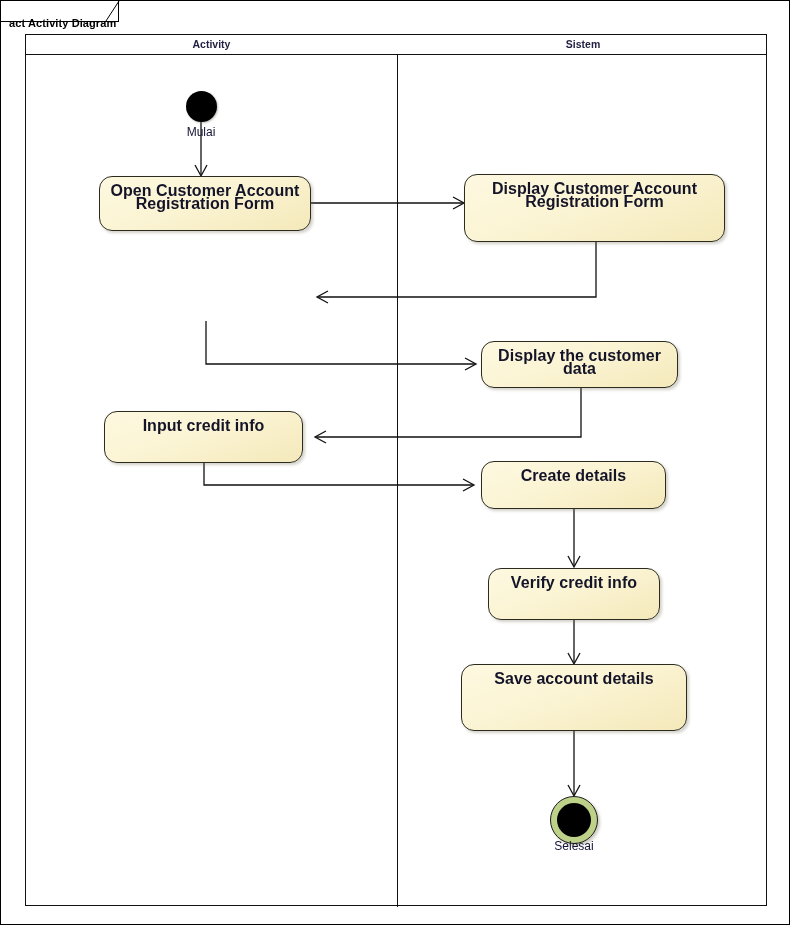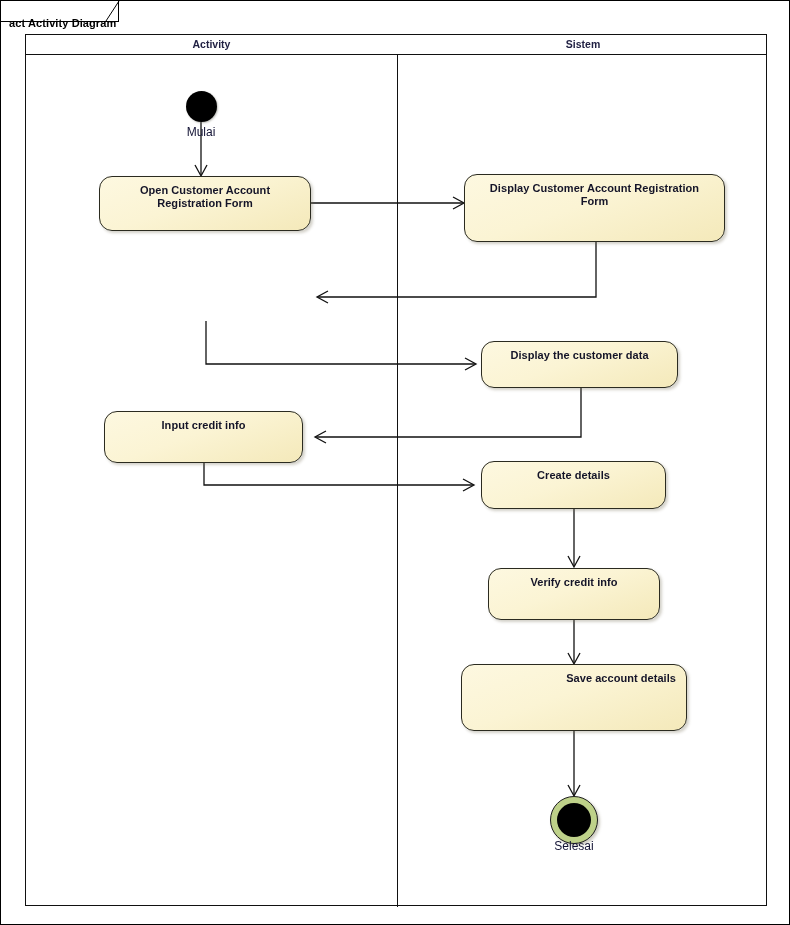--- a/index.html
+++ b/index.html
@@ -98,21 +98,21 @@
 
   
   .node {
     position: absolute;
     box-sizing: border-box;
     border: 1px solid #2b2b20;
     border-radius: 13px;
     background: linear-gradient(160deg, #fdf8e0 0%, #fbf4d4 45%, #f4e9ba 100%);
     box-shadow: 2px 2px 3px rgba(120,115,90,0.33);
     color: #141428;
-    font-size: 11px;
+    font-size: 16px;
     font-weight: bold;
     text-align: center;
     padding: 7px 10px 0 10px;
     line-height: 13px;
     letter-spacing: 0.05px;
   }
 
   
   .initial-node {
     position: absolute;
@@ -224,18 +224,18 @@
 
 
   <div class="node" style="left:480px; top:340px; width:197px; height:47px;">Display the customer data</div>
 
   <div class="node" style="left:103px; top:410px; width:199px; height:52px;">Input credit info</div>
 
   <div class="node" style="left:480px; top:460px; width:185px; height:48px;">Create details</div>
 
   <div class="node" style="left:487px; top:567px; width:172px; height:52px;">Verify credit info</div>
 
-  <div class="node" style="left:460px; top:663px; width:226px; height:67px;text-align:right;">Save account details</div>
+  <div class="node" style="left:460px; top:663px; width:226px; height:67px;">Save account details</div>
 
   <div class="final-node" style="left:549px; top:795px;"></div>
   <div class="node-caption" style="left:541px; top:838px; width:64px;">Selesai</div>
 
 </div>
 
 </body></html>

